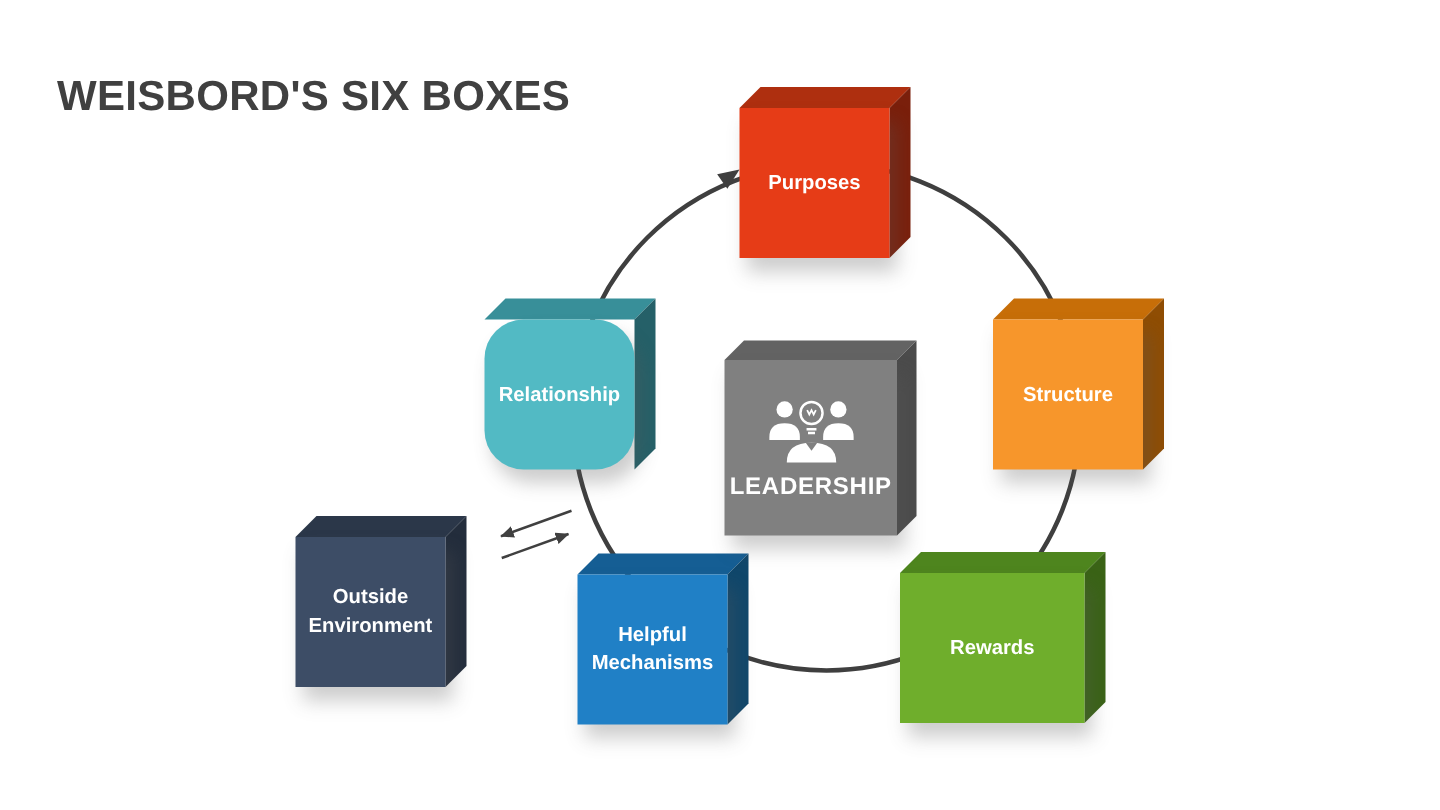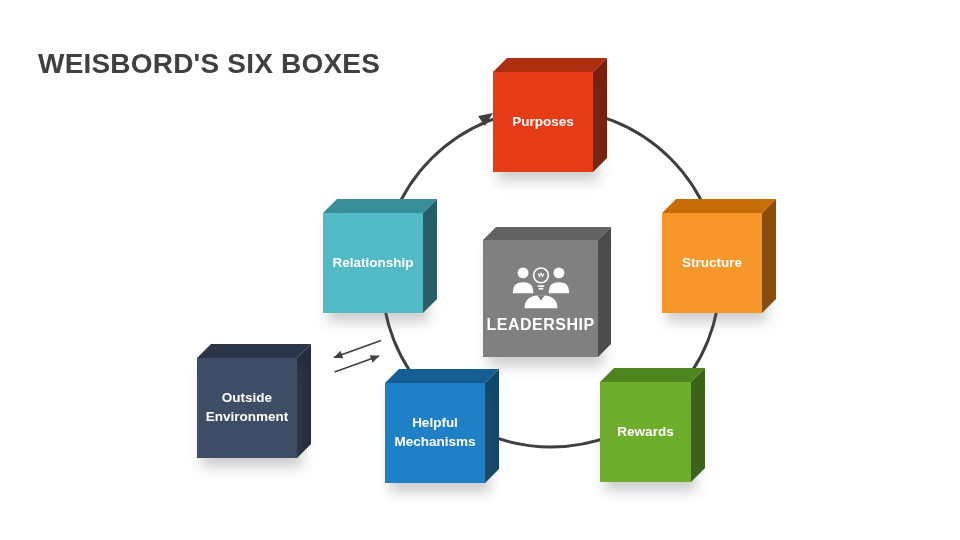--- a/index.html
+++ b/index.html
@@ -66,40 +66,40 @@
   </div>
 
   <div class="box" style="left:662px;top:213px;width:100px;height:100px;--d:14px;">
     <div class="face-top" style="background: rgb(199, 110, 8);"></div>
     <div class="face-side" style="background: rgb(143, 77, 3);"></div>
     <div class="face-front" style="background: rgb(247, 150, 43);">
       <span class="box-label">Structure</span>
     </div>
   </div>
 
-  <div class="box" style="left:600px;top:382px;width:91px;height:100px;--d:14px;">
+  <div class="box" style="left:600px;top:382px;width:103px;height:100px;padding-left:20px;--d:14px;">
     <div class="face-top" style="background: rgb(78, 133, 30);"></div>
     <div class="face-side" style="background: rgb(58, 99, 22);"></div>
     <div class="face-front" style="background: rgb(111, 174, 44);">
       <span class="box-label">Rewards</span>
     </div>
   </div>
 
   <div class="box" style="left:385px;top:383px;width:100px;height:100px;--d:14px;">
     <div class="face-top" style="background: rgb(21, 94, 148);"></div>
     <div class="face-side" style="background: rgb(16, 71, 107);"></div>
     <div class="face-front" style="background: rgb(32, 128, 198);">
       <span class="box-label">Helpful Mechanisms</span>
     </div>
   </div>
 
   <div class="box" style="left:323px;top:213px;width:100px;height:100px;--d:14px;">
     <div class="face-top" style="background: rgb(56, 143, 153);"></div>
     <div class="face-side" style="background: rgb(37, 96, 104);"></div>
-    <div class="face-front" style="background: rgb(82, 186, 196);">
+    <div class="face-front" style="background: rgb(82, 186, 196); border-radius: 26px;">
       <span class="box-label">Relationship</span>
     </div>
   </div>
 
   <div class="box" style="left:197px;top:358px;width:100px;height:100px;border-radius:31px;--d:14px;">
     <div class="face-top" style="background: rgb(43, 55, 73);"></div>
     <div class="face-side" style="background: rgb(35, 45, 60);"></div>
     <div class="face-front" style="background: rgb(61, 77, 102);">
       <span class="box-label">Outside Environment</span>
     </div>

